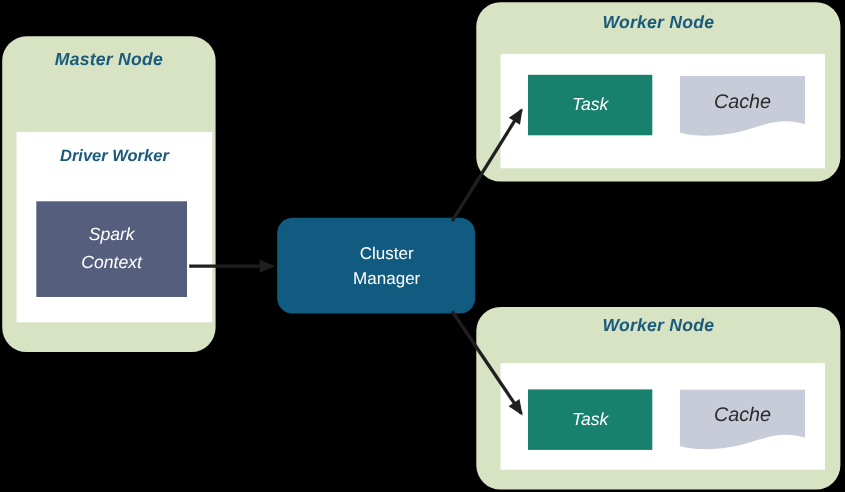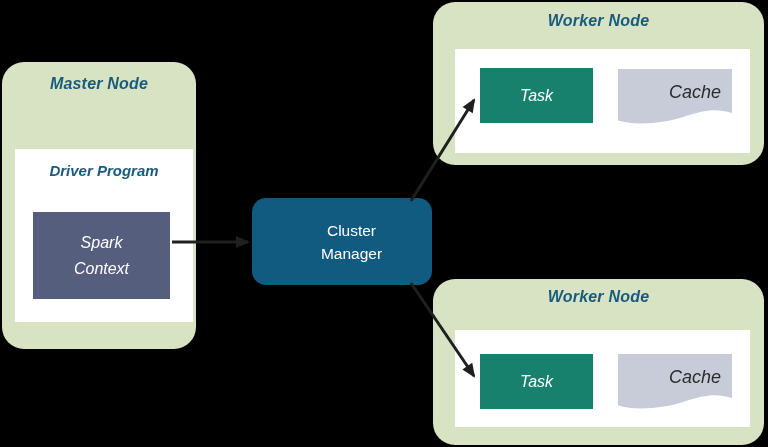--- a/index.html
+++ b/index.html
@@ -8,21 +8,21 @@
     background:var(--background,#000);
     font-family:"Liberation Sans",sans-serif;
     -webkit-font-smoothing:antialiased;
   }
   
   .node{position:absolute;background:var(--node-green);border-radius:22px;font-style:italic;}
   .node-title{
     text-align:center;font-weight:bold;font-size:16px;
     color:var(--title-blue);letter-spacing:.2px;
   }
-  .master{left:2px;top:62px;width:194px;height:287px;}
+  .master{left:2px;top:33px;width:194px;height:287px;}
   .master .node-title{margin-top:13px;}
   .driver{
     position:absolute;left:13px;top:87px;width:178px;height:173px;
     background:var(--white);
   }
   .driver-title{
     text-align:center;font-weight:bold;font-size:15px;
     color:var(--title-blue);margin-top:13px;
   }
   .spark{
@@ -59,36 +59,36 @@
   .worker1 .task{top:19px;}
   .worker2 .task{top:24px;}
   .cache{position:absolute;left:163px;width:114px;height:62px;}
   .worker1 .cache{top:20px;}
   .worker2 .cache{top:24px;}
   .cache svg{position:absolute;left:0;top:0;width:114px;height:62px;display:block;}
   .cache-shape{fill:var(--cache-fill);}
   .cache-label{
     position:absolute;left:0;top:0;width:100%;height:46px;
     display:flex;align-items:center;justify-content:center;
-    color:var(--cache-text);font-size:18px;padding-left:20px;
+    color:var(--cache-text);font-size:18px;
   }
   
   .arrows{position:absolute;left:0;top:0;width:768px;height:447px;pointer-events:none;z-index:10;}
   .arrow{stroke:var(--arrow);stroke-width:3;fill:none;}
   .arrowhead{fill:var(--arrow);}
 </style>
 </head>
 <body>
 
 <div class="canvas">
 
   <div class="node master">
     <div class="node-title">Master Node</div>
     <div class="driver">
-      <div class="driver-title">Driver Program</div>
+      <div class="driver-title">Driver Worker</div>
       <div class="spark">
         <span class="spark-label">Spark Context</span>
       </div>
     </div>
   </div>
 
   <div class="cluster">
     <span class="cluster-label">Cluster Manager</span>
   </div>
 

